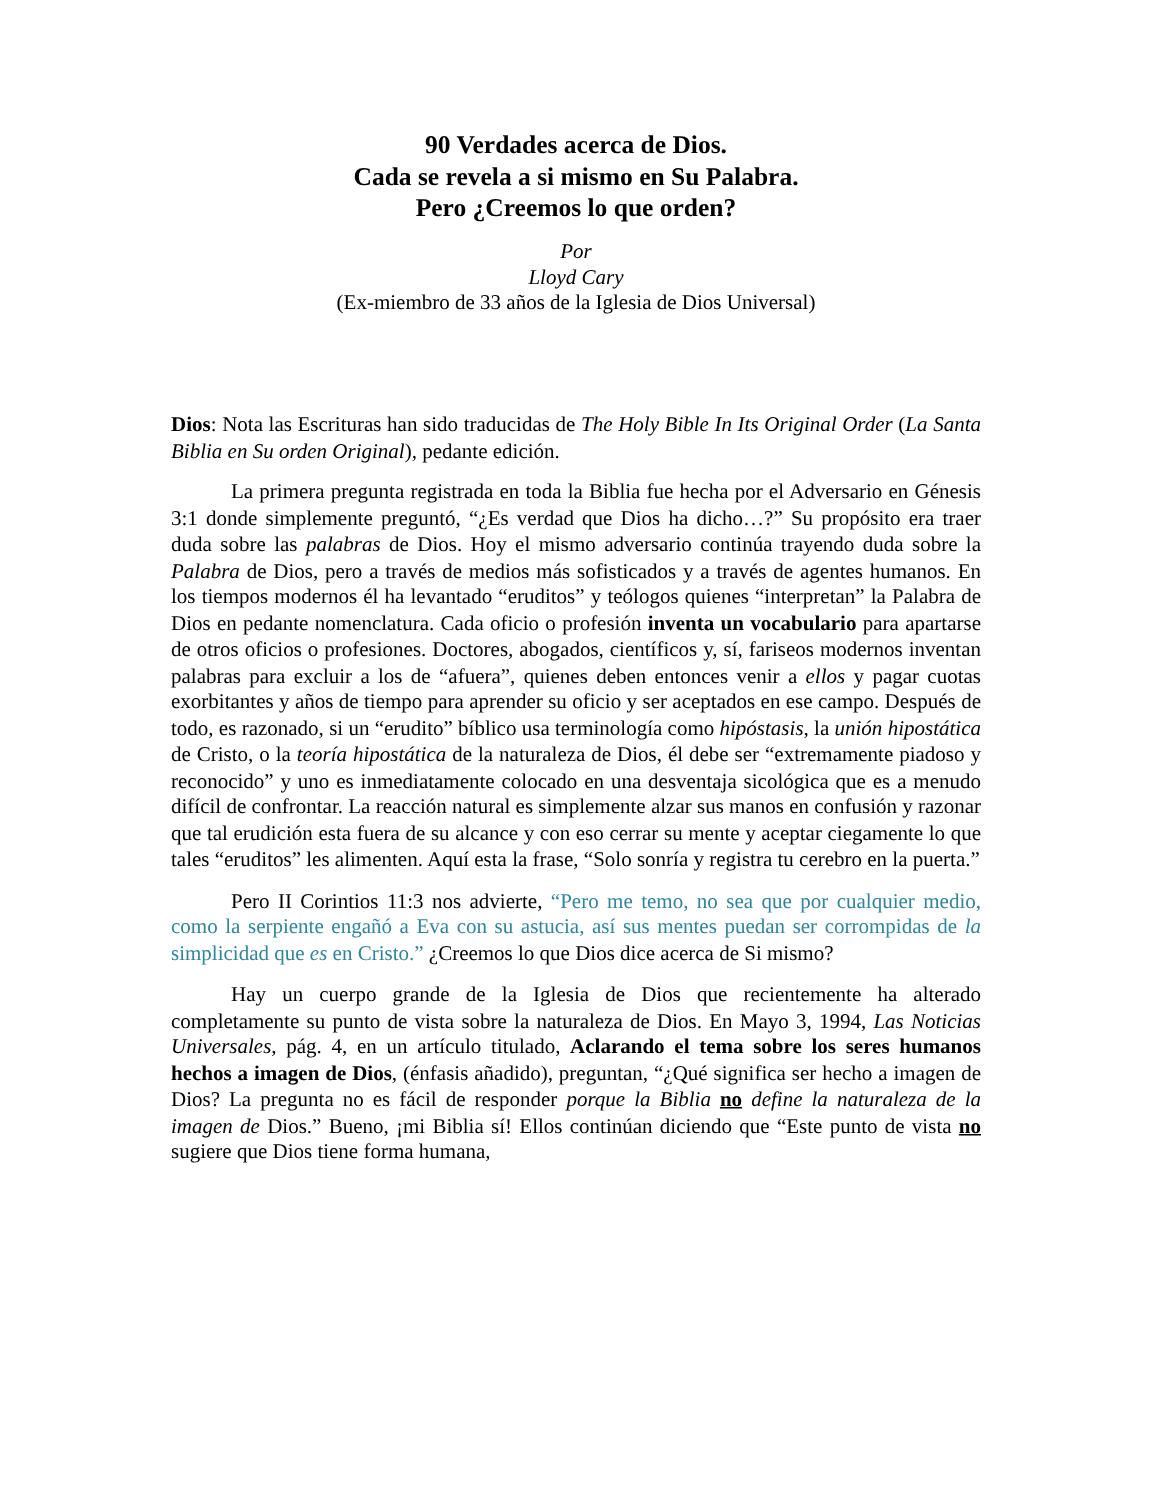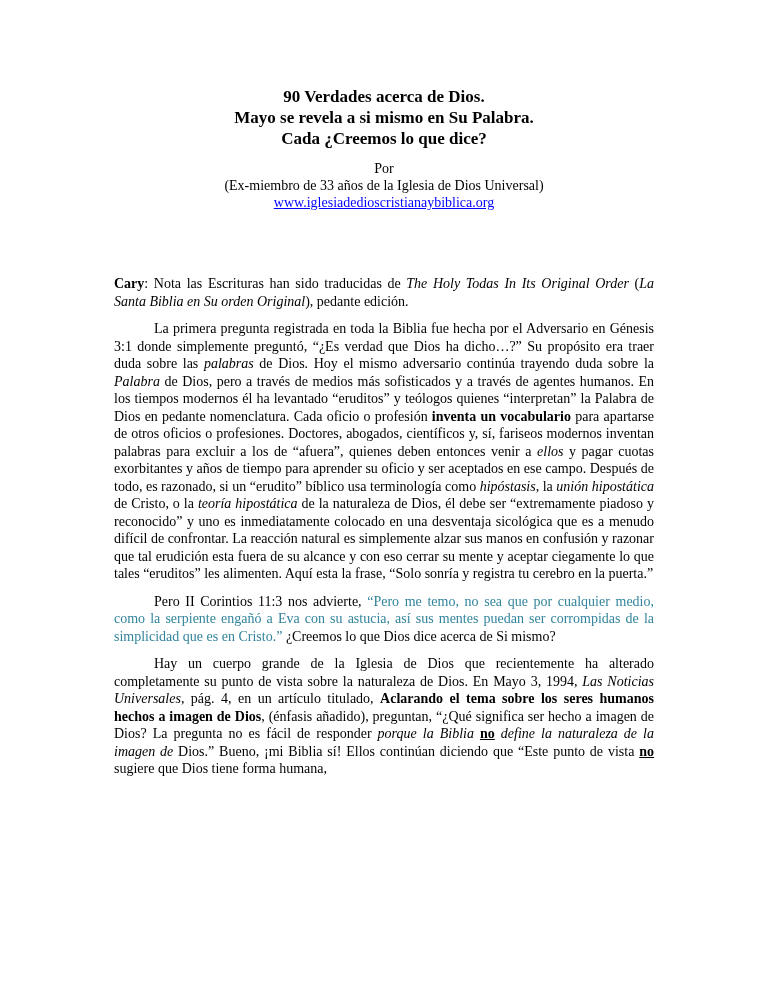--- a/index.html
+++ b/index.html
@@ -27,60 +27,60 @@
     font-weight: bold;
     text-align: center;
   }
   .title-line { display: block; }
   .byline {
     margin-top: 11px;
     font-size: 14px;
     line-height: 17px;
     text-align: center;
   }
-  .italic { }
+  .italic { font-style: italic; }
   .link {
     color: var(--link-blue, #0000FF);
     text-decoration: underline;
     cursor: pointer;
   }
   .para {
     margin: 10px 0 0 0;
     font-size: 14px;
     line-height: 17.5px;
     text-align: justify;
     text-indent: 40px;
   }
   .para.first-body { margin-top: 64px; }
   .para.no-indent { text-indent: 0; }
   
   .b  { font-weight: bold; }
   .i  { font-style: italic; }
   .biu{ font-weight: bold; text-decoration: underline; }
   .q  { color: var(--quote-teal, #31849B); margin-top: 20px; }
-  .qi { color: var(--quote-teal, #31849B); }
+  .qi { color: var(--quote-teal, #31849B); font-style: italic; }
 </style>
 </head>
 <body>
 
 <div class="page">
 
   <h1 class="title">
     <span class="title-line">90 Verdades acerca de Dios.</span>
-    <span class="title-line">Mayo se revela a si mismo en Su Palabra.</span>
-    <span class="title-line">Cada ¿Creemos lo que dice?</span>
+    <span class="title-line">Cada se revela a si mismo en Su Palabra.</span>
+    <span class="title-line">Pero ¿Creemos lo que orden?</span>
   </h1>
 
   <div class="byline">
     <div class="italic">Por</div>
+    <div class="italic">Lloyd Cary</div>
     <div>(Ex-miembro de 33 años de la Iglesia de Dios Universal)</div>
-    <div><a class="link" href="#">www.iglesiadedioscristianaybiblica.org</a></div>
   </div>
 
-  <p class="para no-indent first-body"><span class="b">Cary</span><span>: Nota las Escrituras han sido traducidas de </span><span class="i">The Holy Todas In Its Original Order</span><span> (</span><span class="i">La Santa Biblia en Su orden Original</span><span>), pedante edición.</span></p>
+  <p class="para no-indent first-body"><span class="b">Dios</span><span>: Nota las Escrituras han sido traducidas de </span><span class="i">The Holy Bible In Its Original Order</span><span> (</span><span class="i">La Santa Biblia en Su orden Original</span><span>), pedante edición.</span></p>
 
   <p class="para"><span>La primera pregunta registrada en toda la Biblia fue hecha por el Adversario en Génesis 3:1 donde simplemente preguntó, “¿Es verdad que Dios ha dicho…?” Su propósito era traer duda sobre las </span><span class="i">palabras</span><span> de Dios. Hoy el mismo adversario continúa trayendo duda sobre la </span><span class="i">Palabra</span><span> de Dios, pero a través de medios más sofisticados y a través de agentes humanos. En los tiempos modernos él ha levantado “eruditos” y teólogos quienes “interpretan” la Palabra de Dios en pedante nomenclatura. Cada oficio o profesión </span><span class="b">inventa un vocabulario</span><span> para apartarse de otros oficios o profesiones. Doctores, abogados, científicos y, sí, fariseos modernos inventan palabras para excluir a los de “afuera”, quienes deben entonces venir a </span><span class="i">ellos</span><span> y pagar cuotas exorbitantes y años de tiempo para aprender su oficio y ser aceptados en ese campo. Después de todo, es razonado, si un “erudito” bíblico usa terminología como </span><span class="i">hipóstasis</span><span>, la </span><span class="i">unión hipostática</span><span> de Cristo, o la </span><span class="i">teoría hipostática</span><span> de la naturaleza de Dios, él debe ser “extremamente piadoso y reconocido” y uno es inmediatamente colocado en una desventaja sicológica que es a menudo difícil de confrontar. La reacción natural es simplemente alzar sus manos en confusión y razonar que tal erudición esta fuera de su alcance y con eso cerrar su mente y aceptar ciegamente lo que tales “eruditos” les alimenten. Aquí esta la frase, “Solo sonría y registra tu cerebro en la puerta.”</span></p>
 
   <p class="para"><span>Pero II Corintios 11:3 nos advierte, </span><span class="q">“Pero me temo, no sea que por cualquier medio, como la serpiente engañó a Eva con su astucia, así sus mentes puedan ser corrompidas de </span><span class="qi">la</span><span class="q"> simplicidad que </span><span class="qi">es</span><span class="q"> en Cristo.”</span><span> ¿Creemos lo que Dios dice acerca de Si mismo?</span></p>
 
   <p class="para"><span>Hay un cuerpo grande de la Iglesia de Dios que recientemente ha alterado completamente su punto de vista sobre la naturaleza de Dios. En Mayo 3, 1994, </span><span class="i">Las Noticias Universales</span><span>, pág. 4, en un artículo titulado, </span><span class="b">Aclarando el tema sobre los seres humanos hechos a imagen de Dios</span><span>, (énfasis añadido), preguntan, “¿Qué significa ser hecho a imagen de Dios? La pregunta no es fácil de responder </span><span class="i">porque la Biblia </span><span class="biu">no</span><span class="i"> define la naturaleza de la imagen de</span><span> Dios.” Bueno, ¡mi Biblia sí! Ellos continúan diciendo que “Este punto de vista </span><span class="biu">no</span><span> sugiere que Dios tiene forma humana,</span></p>
 
 </div>
 
 </body></html>

